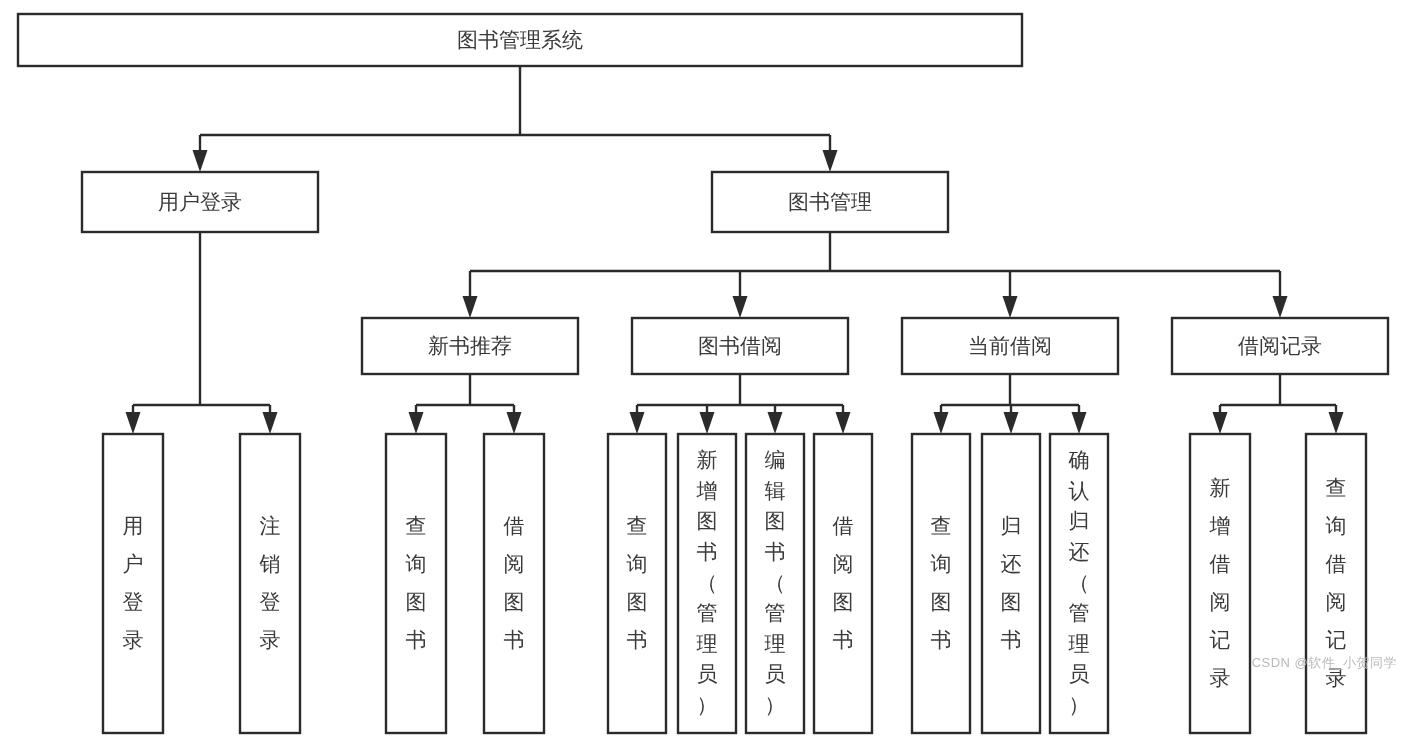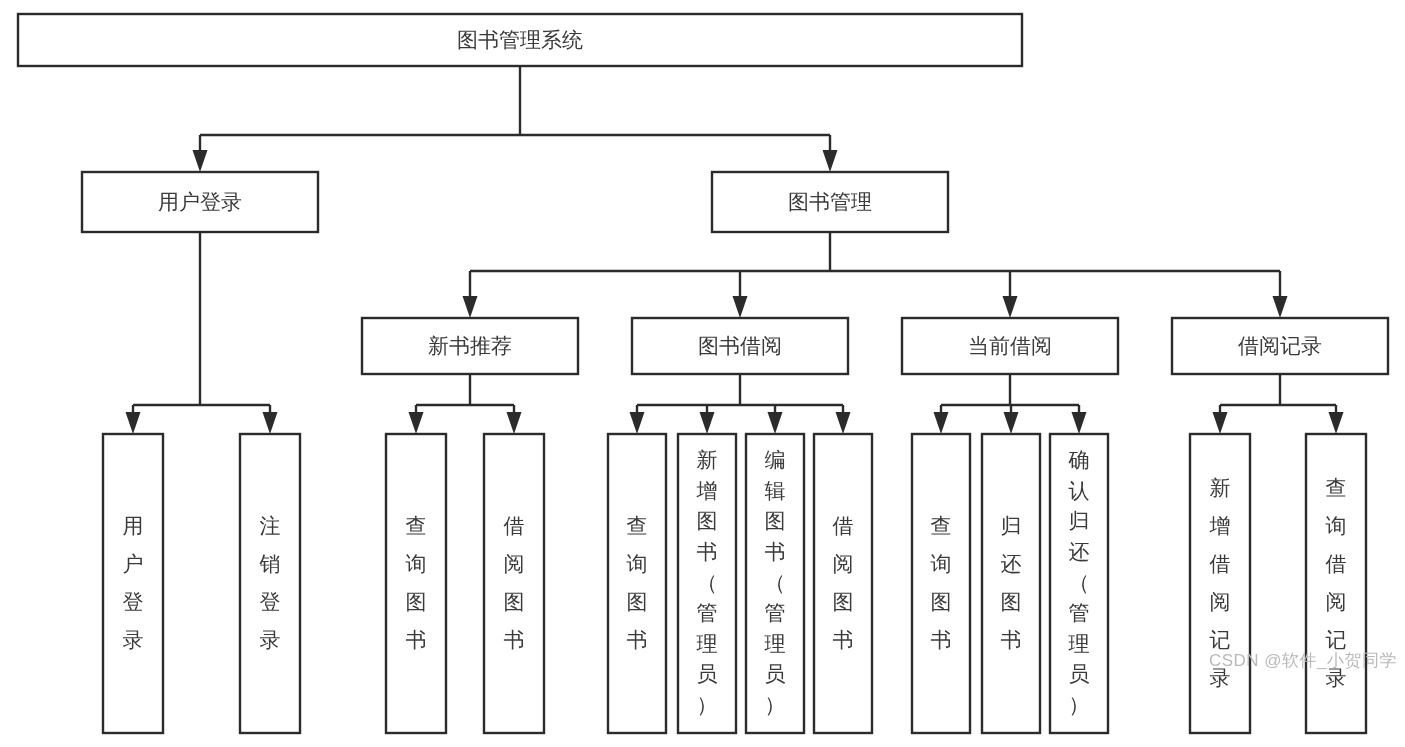--- a/index.html
+++ b/index.html
@@ -57,21 +57,21 @@
     font-size: 21px;
     text-anchor: middle;
     dominant-baseline: middle;
     white-space: pre;
   }
   .watermark {
     position: absolute;
     right: 8px;
     bottom: 4px;
     font-family: "Liberation Sans", "DejaVu Sans", sans-serif;
-    font-size: 17px;
+    font-size: 13px;
     color: #b9b9b9;
     letter-spacing: 0.5px;
     user-select: none;
     pointer-events: none;
   }
 </style>
 </head>
 <body>
 
 <div id="diagram-root">

